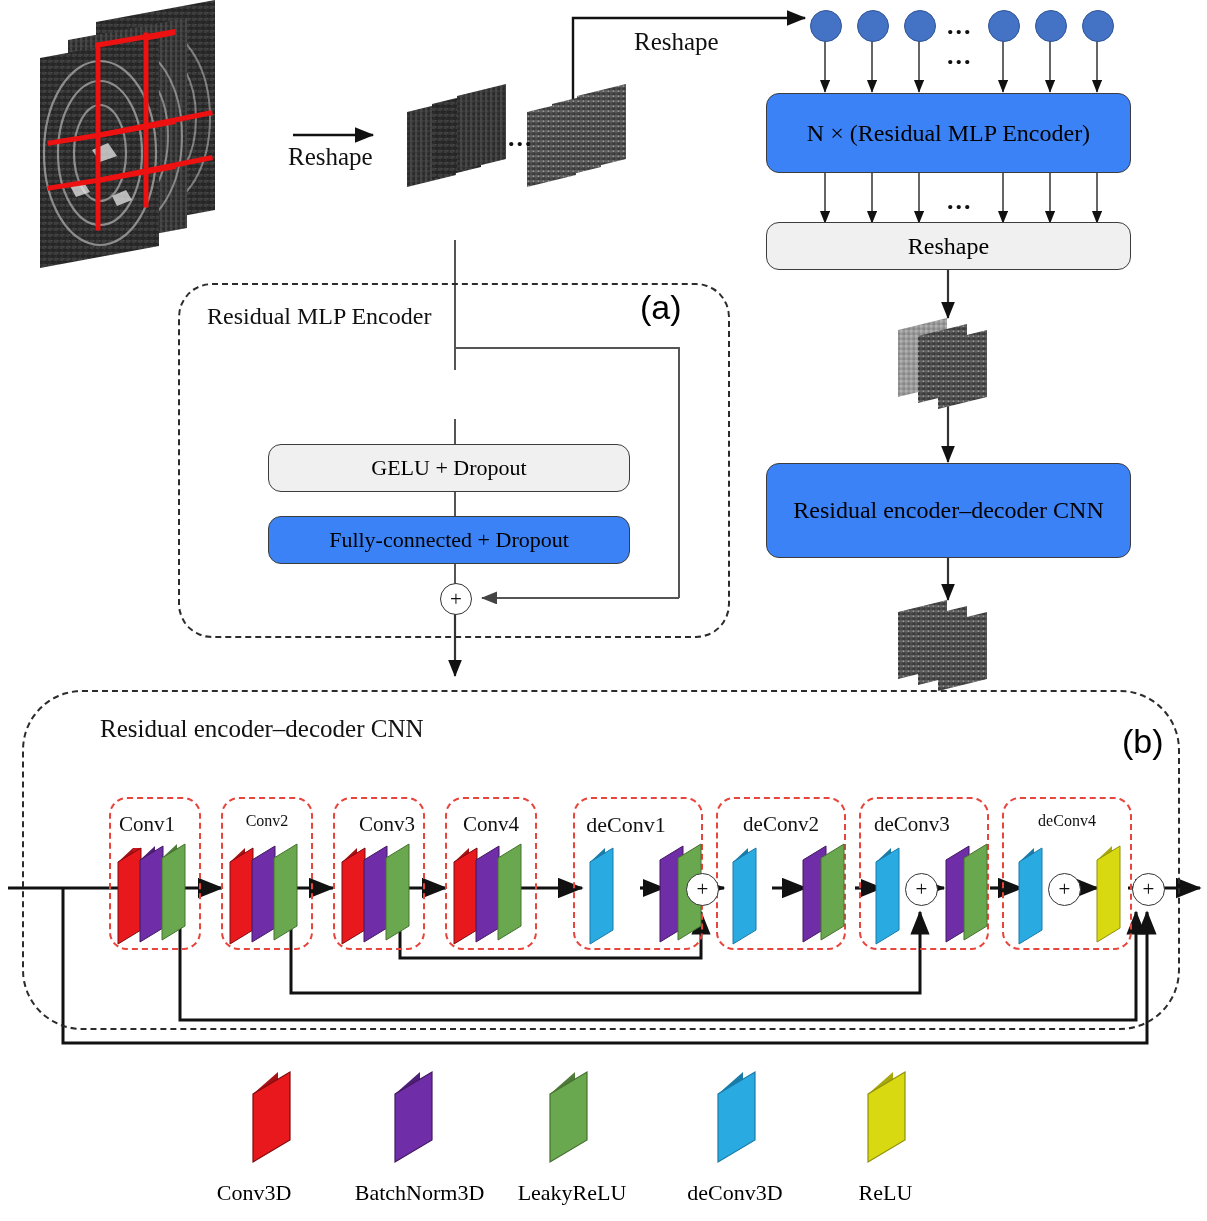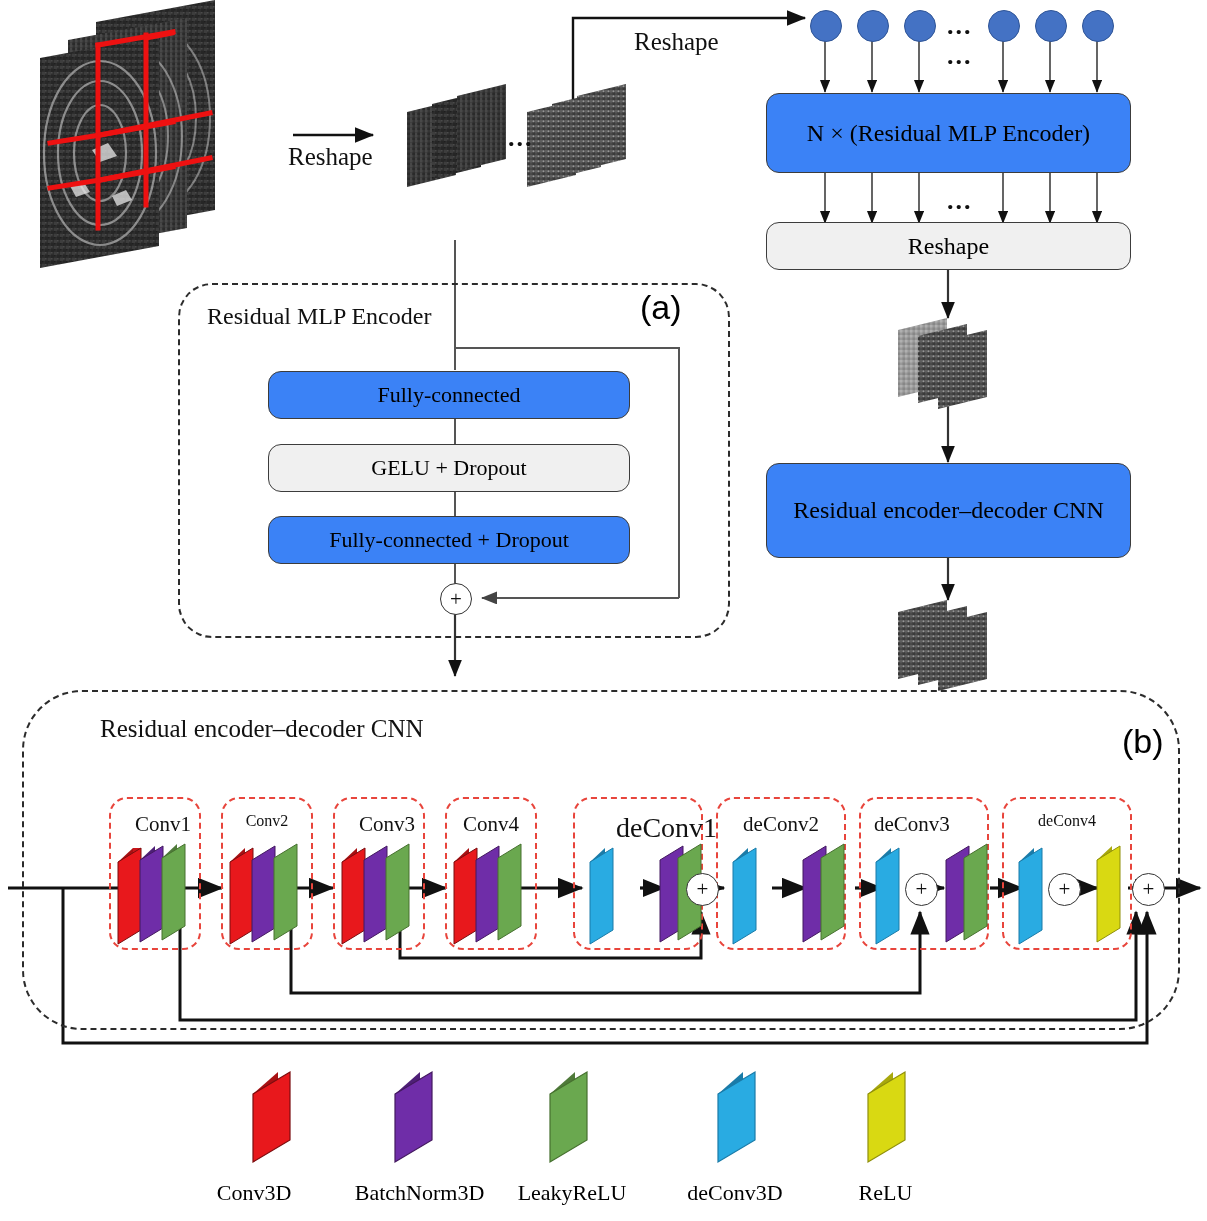--- a/index.html
+++ b/index.html
@@ -232,23 +232,20 @@
   </div>
 
   <div class="box" style="left:766px;top:463px;width:365px;height:95px;">
     <span style="font-size:24px;">Residual encoder–decoder CNN</span>
   </div>
 
   <div class="dashbox" style="left:178px;top:283px;width:552px;height:355px;"></div>
   <div class="lbl" style="left:207px;top:303px;font-size:24px;">Residual MLP Encoder</div>
   <div class="lbl panel-tag" style="left:640px;top:288px;">(a)</div>
 
-  <div class="box" style="left:268px;top:371px;width:362px;height:48px;">
-    <span>Fully-connected</span>
-  </div>
   <div class="box" style="left:268px;top:516px;width:362px;height:48px;">
     <span>Fully-connected + Dropout</span>
   </div>
   <div class="box gray" style="left:268px;top:444px;width:362px;height:48px;">
     <span>GELU + Dropout</span>
   </div>
   <div class="plus" style="left:440px;top:583px;width:30px;height:30px;">
     <span>+</span>
   </div>
 
@@ -258,25 +255,25 @@
 
   <div class="reddash" style="left:109px;top:797px;width:92px;height:153px;"></div>
   <div class="reddash" style="left:221px;top:797px;width:92px;height:153px;"></div>
   <div class="reddash" style="left:333px;top:797px;width:92px;height:153px;"></div>
   <div class="reddash" style="left:445px;top:797px;width:92px;height:153px;"></div>
   <div class="reddash" style="left:573px;top:797px;width:130px;height:153px;"></div>
   <div class="reddash" style="left:716px;top:797px;width:130px;height:153px;"></div>
   <div class="reddash" style="left:859px;top:797px;width:130px;height:153px;"></div>
   <div class="reddash" style="left:1002px;top:797px;width:130px;height:153px;"></div>
 
-  <div class="lbl" style="left:119px;top:812px;width:72px;text-align:right;font-size:21px;">Conv1</div>
+  <div class="lbl" style="left:119px;top:812px;width:72px;text-align:left;font-size:21px;">Conv1</div>
   <div class="lbl" style="left:231px;top:812px;width:72px;text-align:center;font-size:16px;">Conv2</div>
   <div class="lbl" style="left:343px;top:812px;width:72px;text-align:right;font-size:21px;">Conv3</div>
   <div class="lbl" style="left:455px;top:812px;width:72px;text-align:center;font-size:21px;">Conv4</div>
-  <div class="lbl" style="left:616px;top:812px;width:100px;text-align:center;font-size:28px;">deConv1</div>
+  <div class="lbl" style="left:576px;top:812px;width:100px;text-align:center;font-size:22px;">deConv1</div>
   <div class="lbl" style="left:731px;top:812px;width:100px;text-align:center;font-size:21px;">deConv2</div>
   <div class="lbl" style="left:874px;top:812px;width:100px;text-align:left;font-size:21px;">deConv3</div>
   <div class="lbl" style="left:1017px;top:812px;width:100px;text-align:center;font-size:16px;">deConv4</div>
 
   <svg class="layer">
     <defs>
       <g id="slabdef"></g>
     </defs>
 
     <g>

